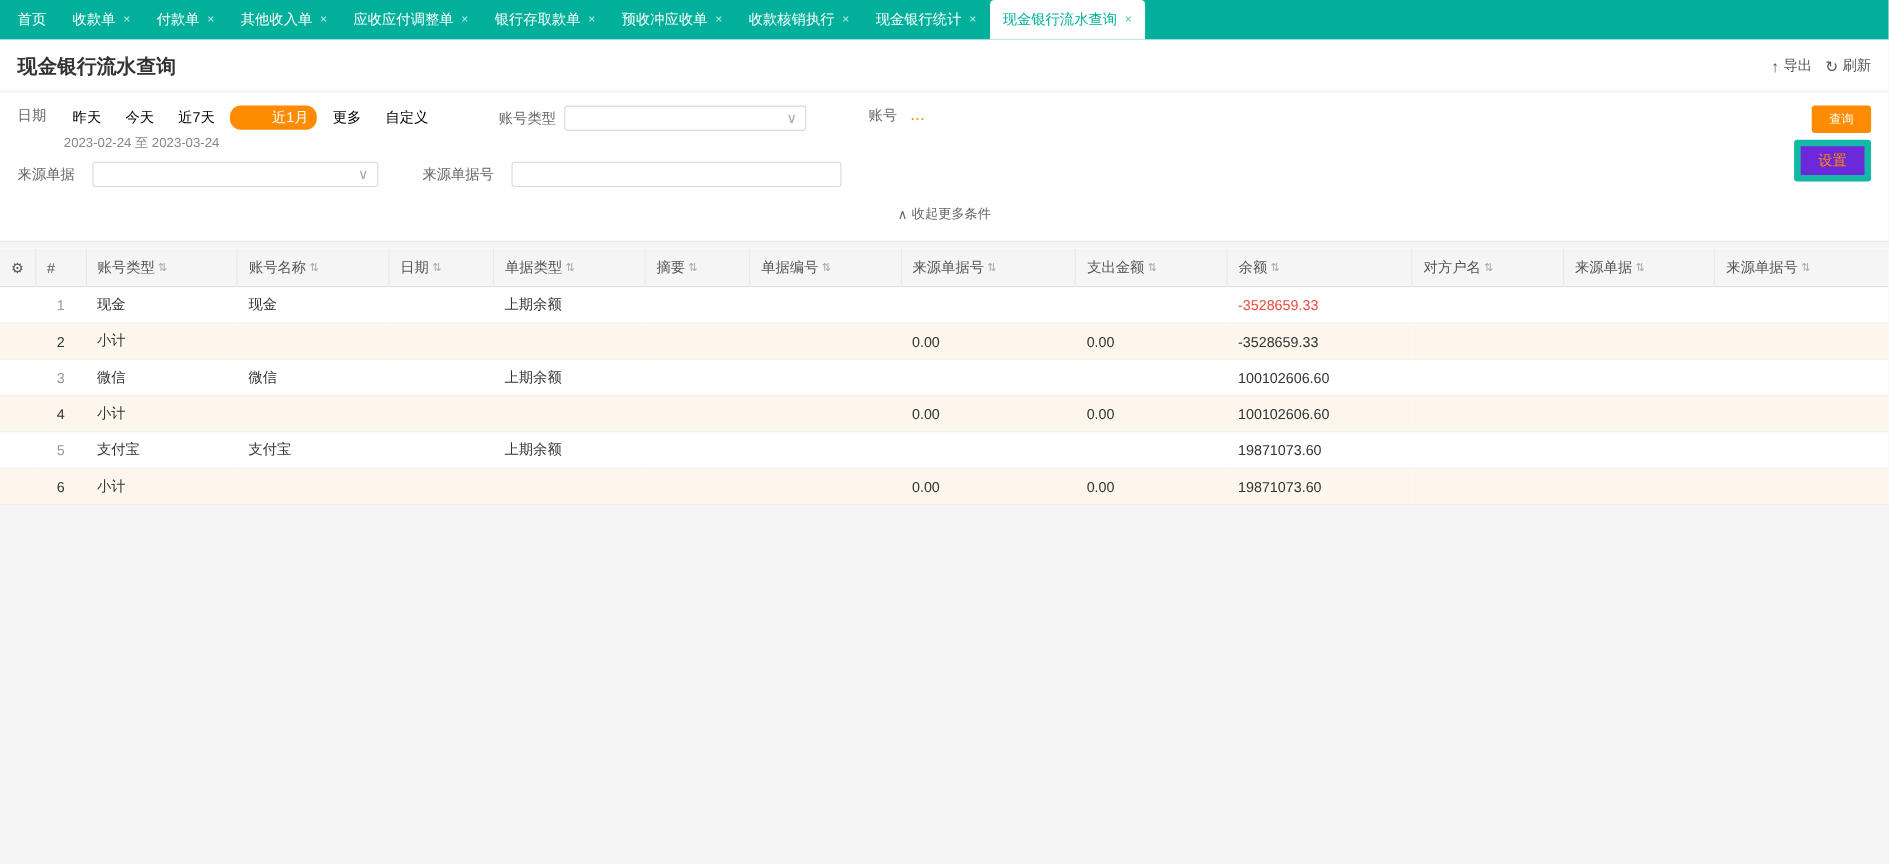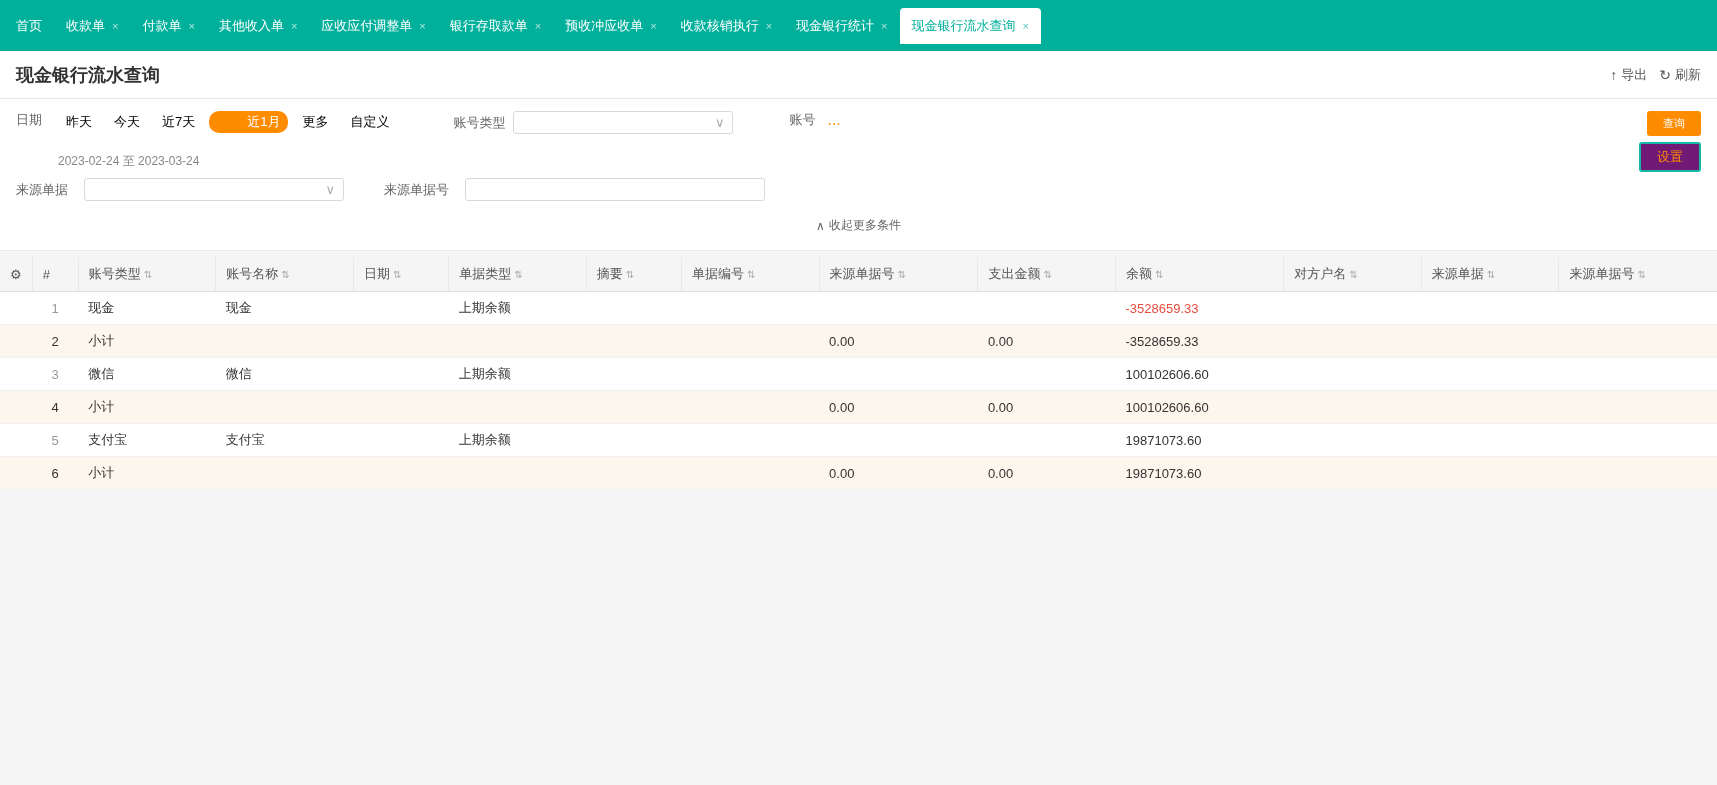--- a/index.html
+++ b/index.html
@@ -3,21 +3,21 @@
   <meta charset="utf-8">
   <style>
     * { box-sizing: border-box; margin: 0; padding: 0; }
     body { font-family: 'Microsoft YaHei', Arial, sans-serif; font-size: 13px; background: #f5f5f5; color: #333; }
 
     
     .top-nav {
       background: #00b09b;
       display: flex;
       align-items: center;
-      height: 51px;
+      height: 36px;
       padding: 0 4px;
       overflow: hidden;
     }
     .nav-item {
       padding: 0 12px;
       height: 36px;
       line-height: 36px;
       color: #fff;
       cursor: pointer;
       white-space: nowrap;
@@ -98,21 +98,21 @@
     }
     .date-opt.active {
       background: #ff8c00;
       color: #fff;
       border-radius: 10px;
       padding-left: 38px;
     }
     .date-range {
       color: #888;
       font-size: 12px;
-      margin-top: 18px;
+      margin-top: 2px;
     }
     .filter-select {
       display: flex;
       align-items: center;
       gap: 4px;
       border: 1px solid #d9d9d9;
       border-radius: 3px;
       padding: 3px 8px;
       min-width: 180px;
       cursor: pointer;
@@ -139,23 +139,23 @@
     .query-btn {
       background: #ff8c00;
       color: #fff;
       border: none;
       border-radius: 3px;
       padding: 5px 16px;
       cursor: pointer;
       font-size: 11px;
     }
     .settings-btn {
-      background: #701a75;
+      background: #6d28d9;
       color: #ff8c00;
-      border: 2px solid #14b8a6;
+      border: 6px solid #14b8a6;
       border-radius: 3px;
       padding: 4px 16px;
       cursor: pointer;
       font-size: 13px;
     }
     .collapse-bar {
       text-align: center;
       padding: 4px 0;
       color: #666;
       cursor: pointer;

